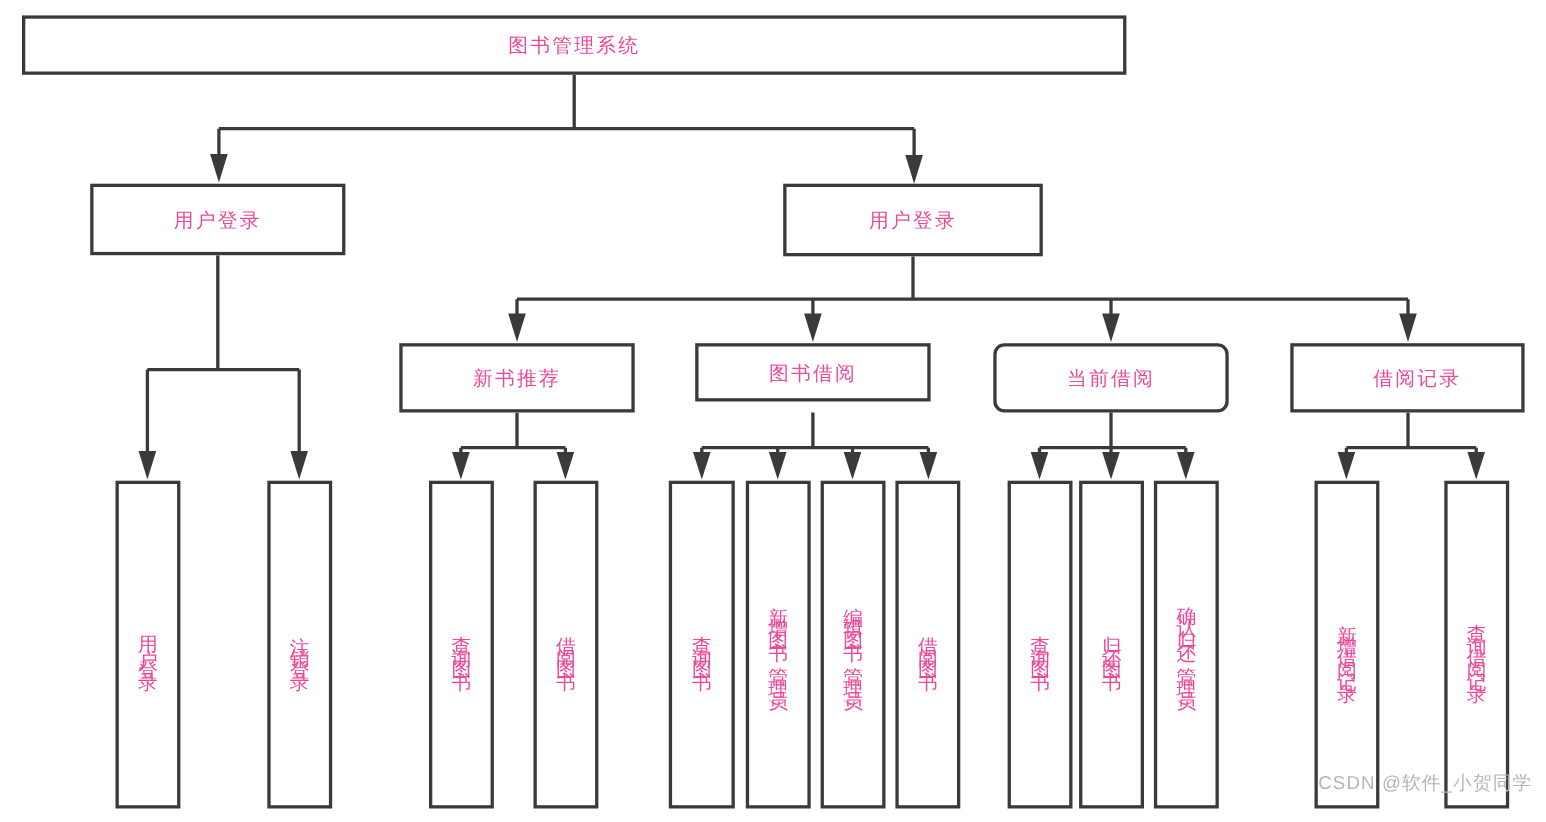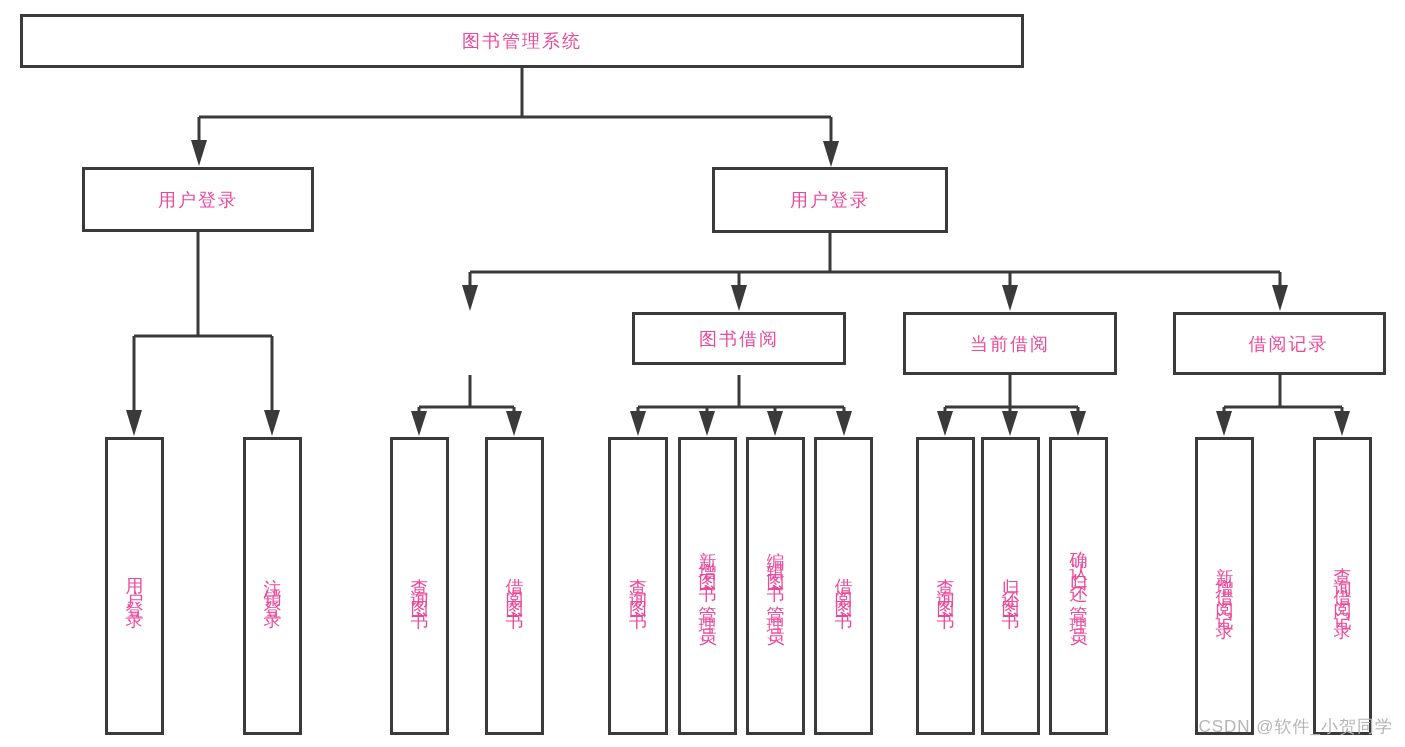--- a/index.html
+++ b/index.html
@@ -23,21 +23,21 @@
   .h-node{font-size:18px;letter-spacing:2px;}
   .v-node span{
     writing-mode:vertical-rl;
     text-orientation:mixed;
     font-size:18px;
     letter-spacing:11px;
     white-space:nowrap;
   }
   .watermark{
     position:absolute;
-    right:12px;bottom:9px;
+    right:12px;bottom:24px;
     font-size:17px;
     color:#b5b5b5;
     letter-spacing:1px;
     z-index:3;
     padding-left:33px;
   }
 </style>
 </head>
 <body>
 
@@ -78,24 +78,27 @@
     <span>图书管理系统</span>
   </div>
 
   <div class="node h-node" style="left:82px;top:167px;width:232px;height:65px;">
     <span>用户登录</span>
   </div>
   <div class="node h-node" style="left:712px;top:167px;width:236px;height:66px;">
     <span>用户登录</span>
   </div>
 
+  <div class="node h-node" style="left:363px;top:312px;width:214px;height:63px;">
+    <span>新书推荐</span>
+  </div>
   <div class="node h-node" style="left:632px;top:312px;width:214px;height:53px;">
     <span>图书借阅</span>
   </div>
-  <div class="node h-node" style="left:903px;top:312px;width:214px;height:63px;">
+  <div class="node h-node" style="left:903px;top:312px;width:214px;height:63px;border-radius:10px;">
     <span>当前借阅</span>
   </div>
   <div class="node h-node" style="left:1173px;top:312px;width:213px;height:63px;padding-left:18px;">
     <span>借阅记录</span>
   </div>
 
   <div class="node v-node" style="left:105px;top:437px;width:59px;height:298px;">
     <span>用户登录</span>
   </div>
   <div class="node v-node" style="left:243px;top:437px;width:59px;height:298px;">

